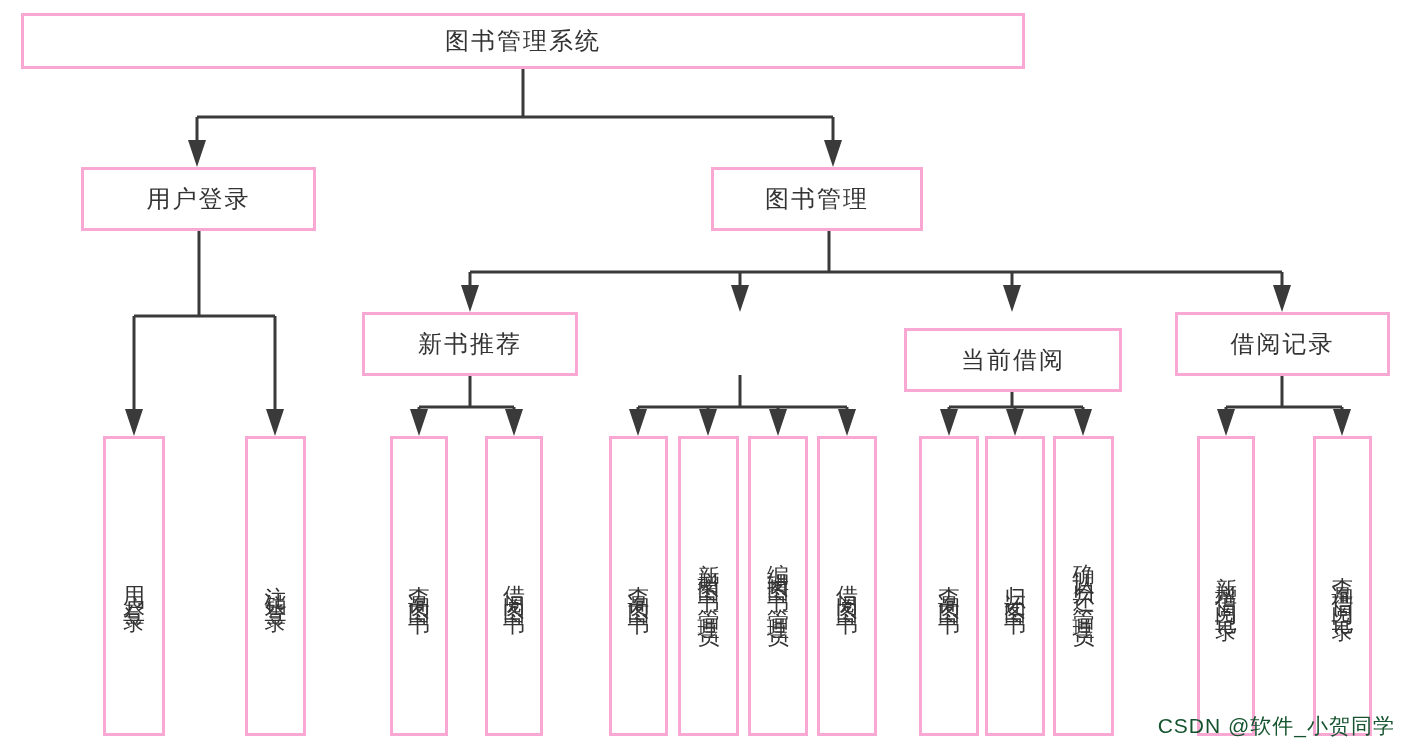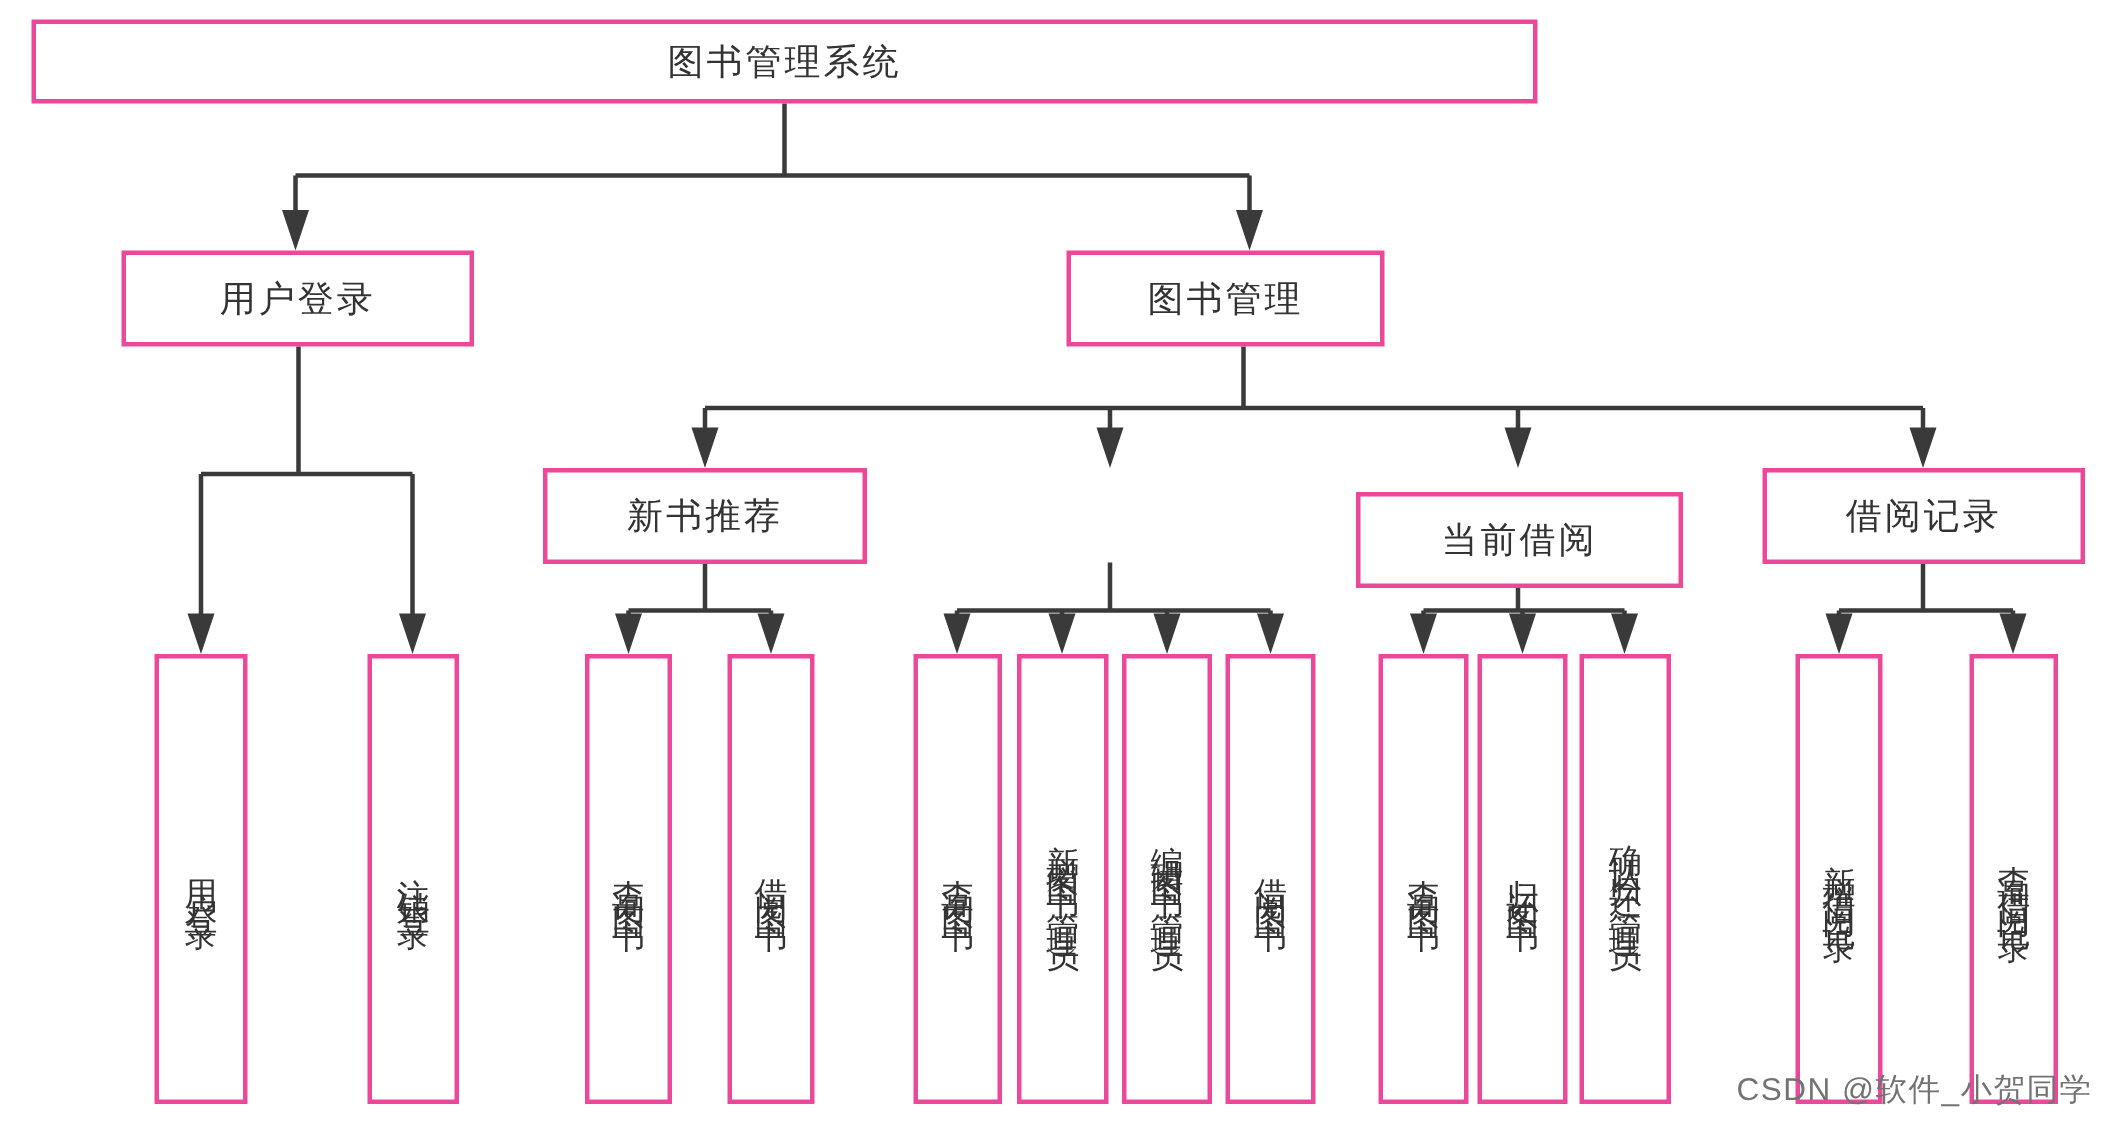--- a/index.html
+++ b/index.html
@@ -13,21 +13,21 @@
   }
   .wires {
     position: absolute;
     left: 0; top: 0;
     width: 1405px; height: 747px;
     z-index: 1;
   }
   .node {
     position: absolute;
     box-sizing: border-box;
-    border: 3px solid #ec4899;
+    border: 3px solid #f9a8d4;
     background: #ffffff;
     color: #333333;
     display: flex;
     align-items: center;
     justify-content: center;
     z-index: 2;
     text-align: left;
   }
   .hbox {
     font-size: 24px;
@@ -39,21 +39,21 @@
     text-orientation: mixed;
     font-size: 22px;
     letter-spacing: 9px;
     line-height: 1;
   }
   .watermark {
     position: absolute;
     right: 10px;
     bottom: 7px;
     font-size: 21px;
-    color: #737373;
+    color: #14532d;
     letter-spacing: 1px;
     z-index: 5;
     white-space: nowrap;
   }
 </style>
 </head>
 <body>
 
 <div class="canvas">
 

